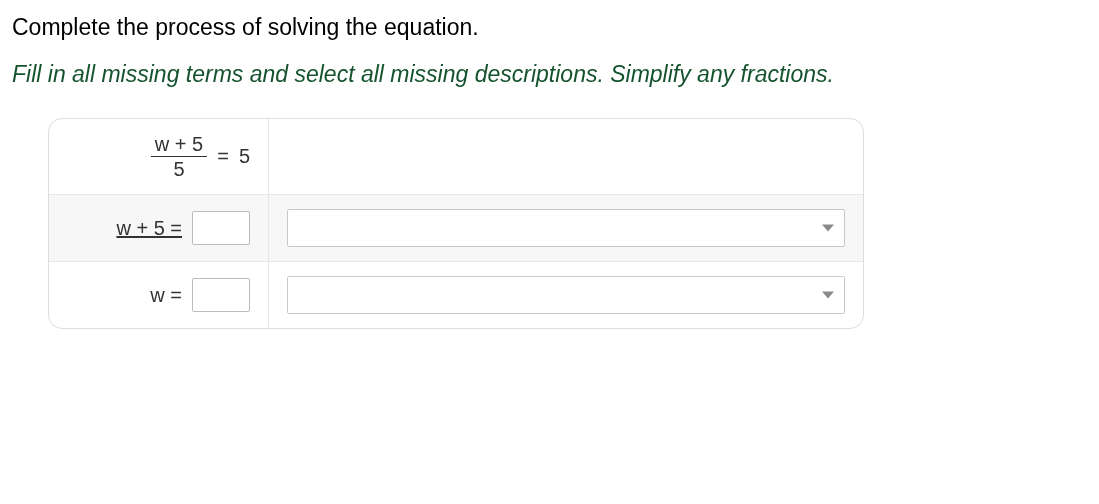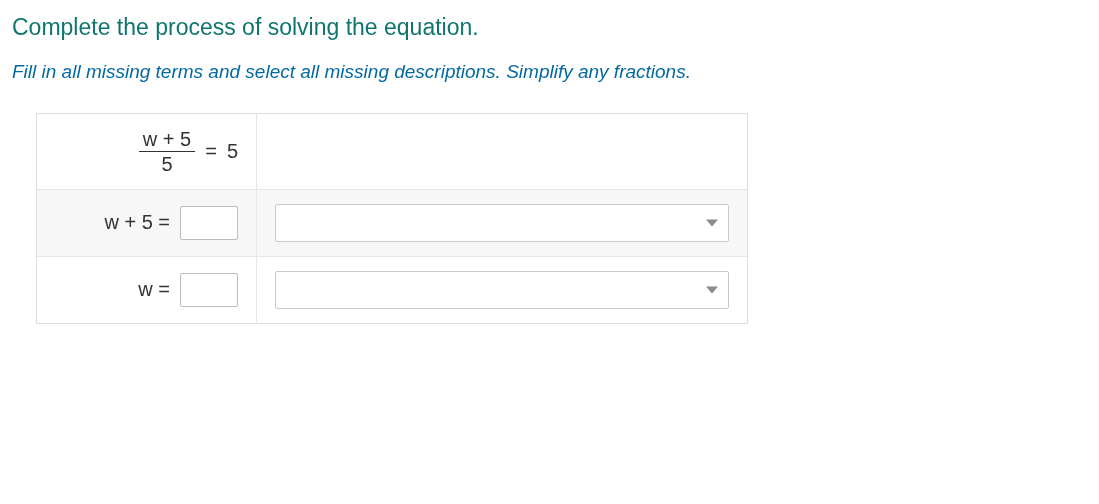--- a/index.html
+++ b/index.html
@@ -5,42 +5,42 @@
   * { box-sizing: border-box; }
   body {
     margin: 0;
     padding: 10px 12px;
     font-family: Verdana, Geneva, sans-serif;
     font-size: 22px;
     color: #333;
     background: #fff;
     width: 1099px;
   }
-  .prompt-main { margin: 4px 0 18px 0; font-size: 23px; color: #0f766e; }
-  .prompt-sub  { margin: 8px 0 28px 0; font-style: italic; font-size: 19px; color: #0369a1; line-height: 1.35; }
+  .prompt-main { margin: 4px 0 18px 0; font-size: 23px; color: #000000; }
+  .prompt-sub  { margin: 8px 0 28px 0; font-style: italic; font-size: 23px; color: #14532d; line-height: 1.35; }
 
   .work-table {
-    margin-left: 24px;
+    margin-left: 36px;
     border: 1px solid #ddd;
-    border-radius: 0;
+    border-radius: 14px;
     display: table;
     border-collapse: separate;
     border-spacing: 0;
     overflow: hidden;
-    width: 712px;
+    width: 816px;
   }
   .row { display: table-row; }
   .cell {
     display: table-cell;
     vertical-align: middle;
     padding: 14px 18px;
     border-bottom: 1px solid #e6e6e6;
   }
   .row:last-child .cell { border-bottom: none; }
-  .row.shaded .cell { background: #f7f7f7; }
+  .row.shaded .cell { background: #f7f7f7; text-decoration: underline; }
   .cell.left { width: 220px; border-right: 1px solid #e6e6e6; }
   .cell.right { }
 
   .eqn {
     font-family: Verdana, Geneva, sans-serif;
     font-size: 20px;
     color: #333;
     display: flex;
     align-items: center;
     justify-content: flex-end;

